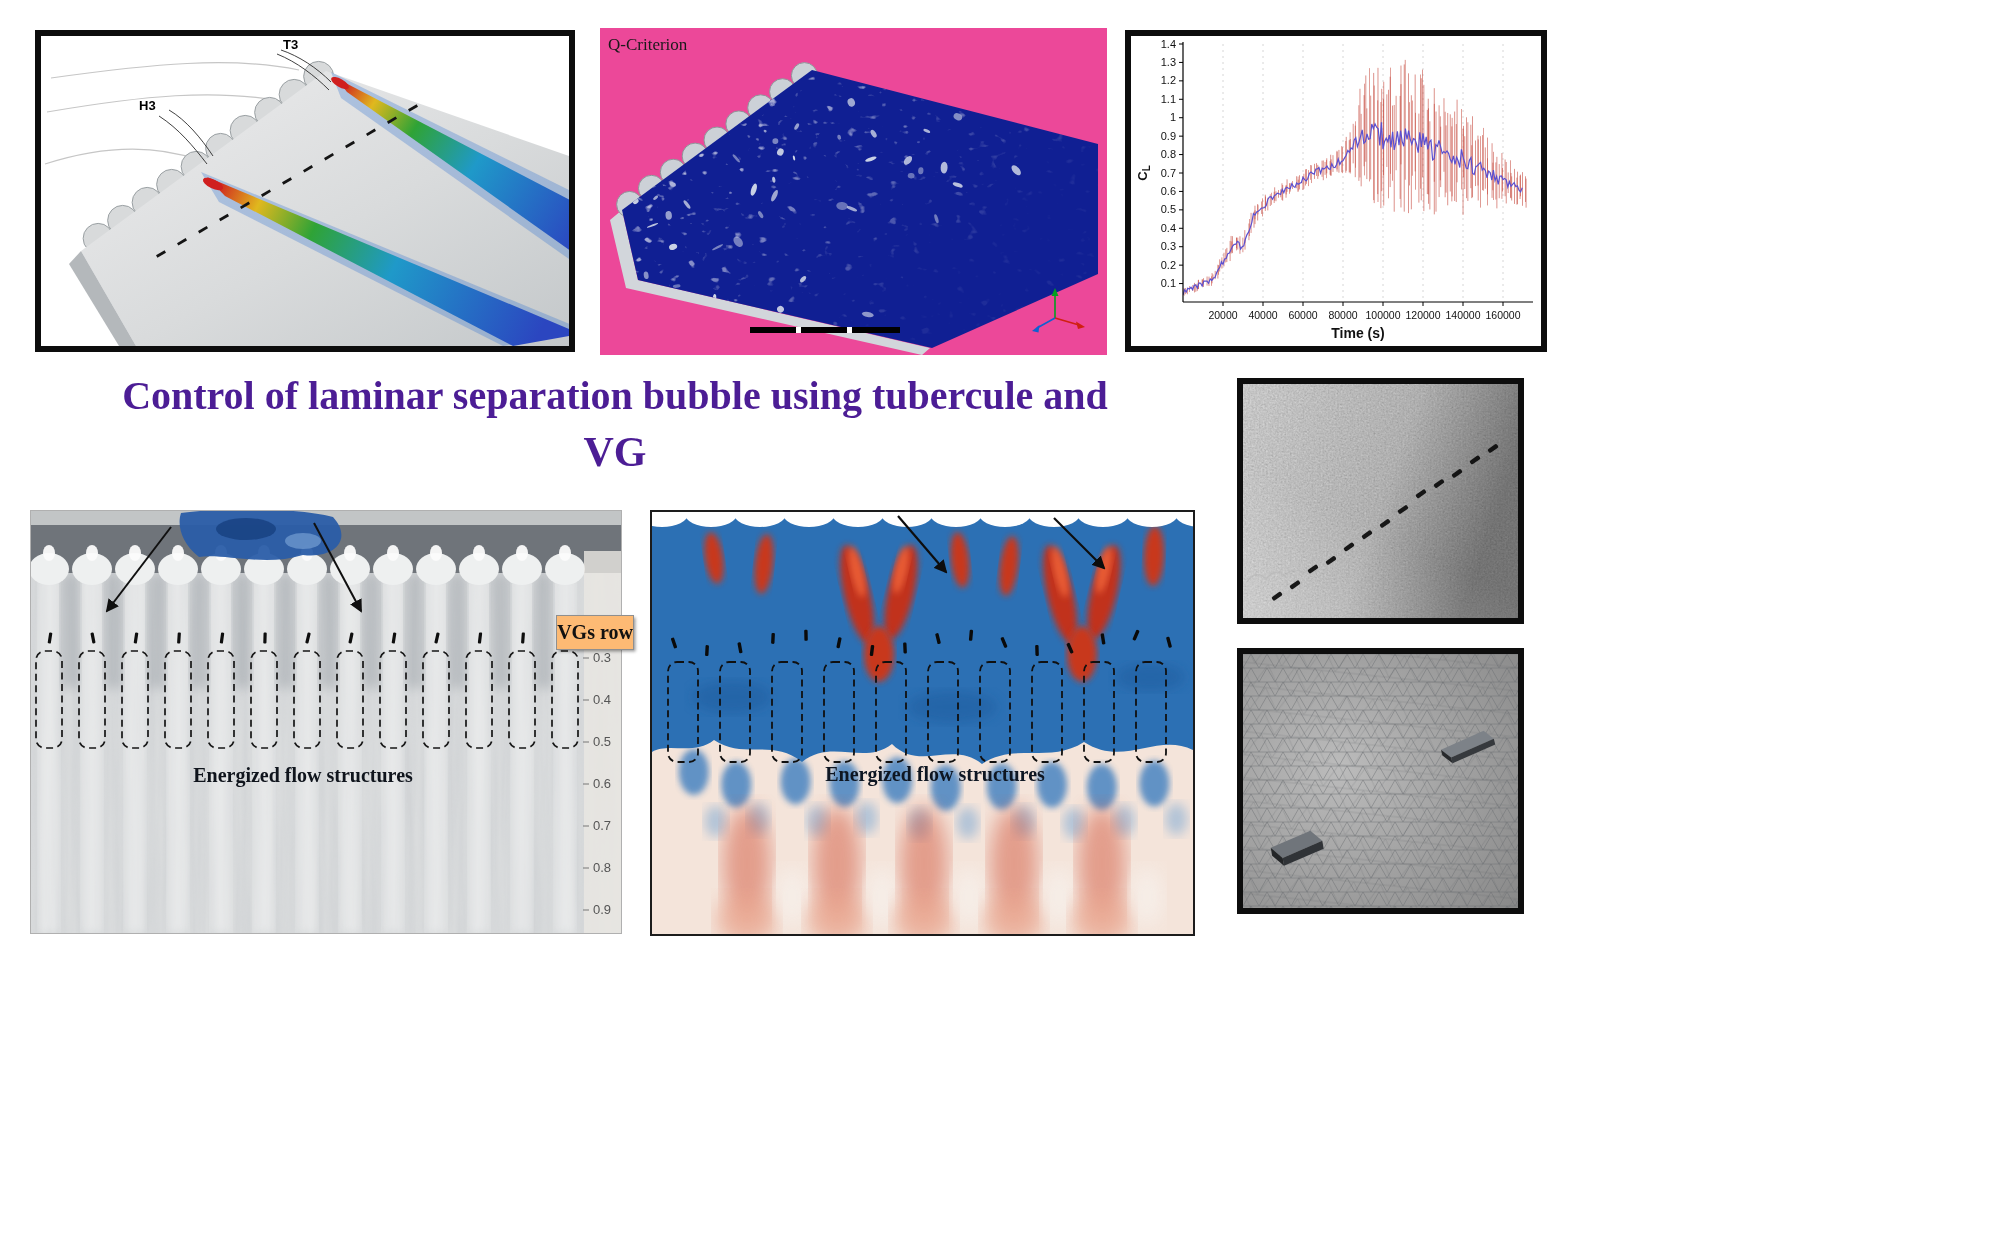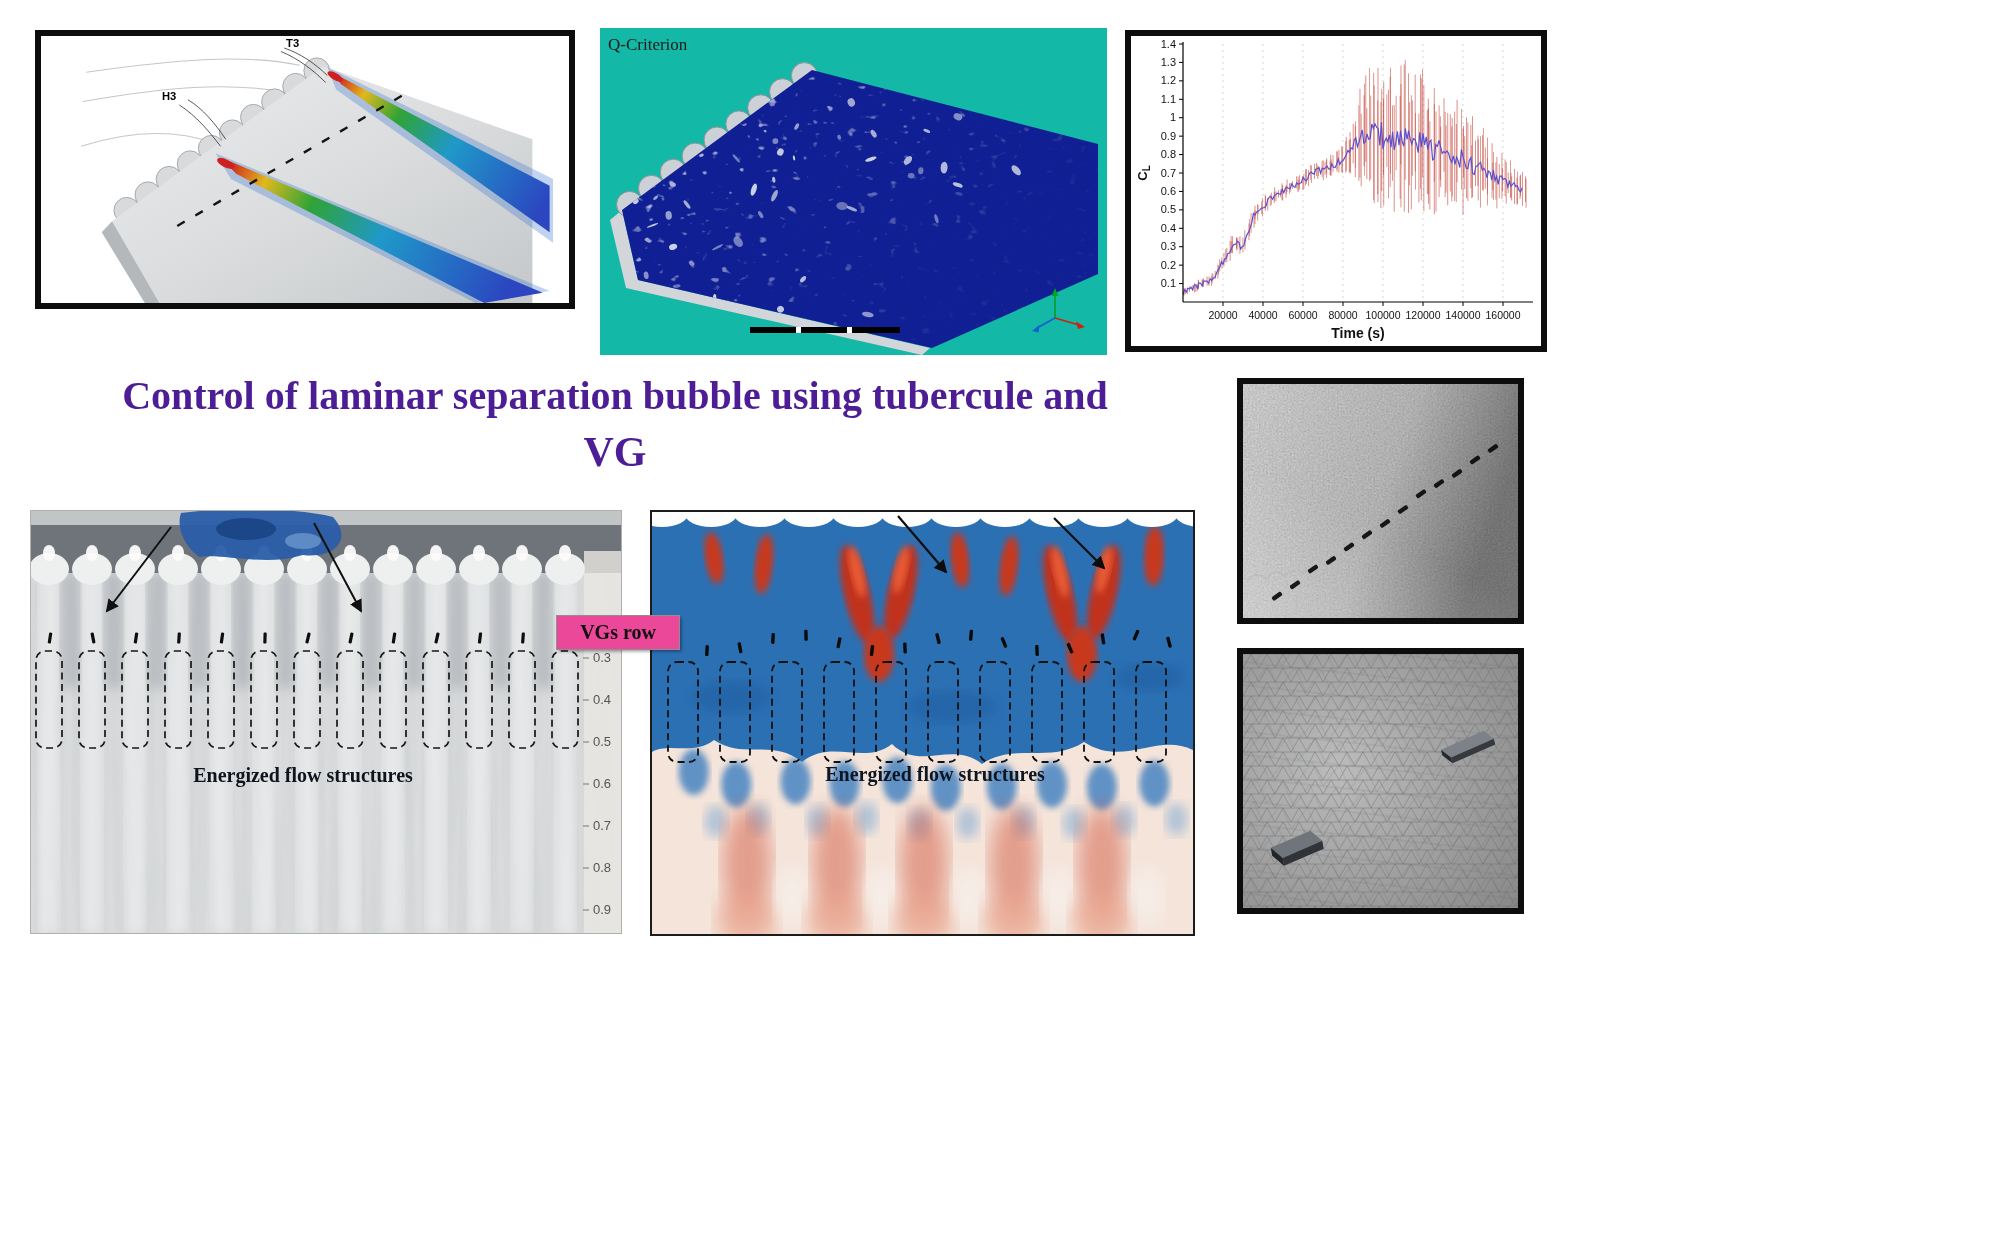--- a/index.html
+++ b/index.html
@@ -1,33 +1,33 @@
 <!DOCTYPE html>
 <html><head>
 <meta charset="utf-8">
 <style>
   *{margin:0;padding:0;box-sizing:border-box}
   body{width:2000px;height:1239px;position:relative;background:#ffffff;
        font-family:"Liberation Sans",sans-serif;overflow:hidden}
   .panel{position:absolute}
   .frame{border:6px solid #0d0d0d;background:#fff}
   svg{display:block;width:100%;height:100%}
-  #p-cfd{left:35px;top:30px;width:540px;height:279px}
-  #p-q{left:600px;top:28px;width:507px;height:327px;background:#14b8a6}
+  #p-cfd{left:35px;top:30px;width:540px;height:322px}
+  #p-q{left:600px;top:28px;width:507px;height:327px;background:#ec4899}
   #p-chart{left:1125px;top:30px;width:422px;height:322px}
   #p-oil{left:30px;top:510px;width:592px;height:424px;border:1px solid #b0b0b0;background:#dfe1e2}
   #p-contour{left:650px;top:510px;width:545px;height:426px;border:2px solid #1c1c1c;background:#fff}
   #p-photo{left:1237px;top:378px;width:287px;height:246px;background:#555}
   #p-mesh{left:1237px;top:648px;width:287px;height:266px;background:#a8a8a8}
   #title1,#title2{position:absolute;left:15px;width:1200px;text-align:center;
        font-family:"Liberation Serif",serif;font-weight:bold;color:#4c1d95}
   #title1{top:372px;font-size:40px}
   #title2{top:428px;font-size:42px}
-  #vgs-label{position:absolute;left:556px;top:615px;width:124px;height:35px;
-       background:#ec4899;border:1px solid #8f8f8f;box-shadow:1.5px 1.5px 3px rgba(0,0,0,.4);
+  #vgs-label{position:absolute;left:556px;top:615px;width:78px;height:35px;
+       background:#fdba74;border:1px solid #8f8f8f;box-shadow:1.5px 1.5px 3px rgba(0,0,0,.4);
        display:flex;align-items:center;justify-content:center;
        font:bold 20px "Liberation Serif",serif;color:#111;z-index:10}
 </style>
 </head>
 <body>
 
 <div id="p-cfd" class="panel frame">
   <svg viewBox="0 0 528 310">
     <defs>
       <linearGradient id="wingGrad" x1="0" y1="0" x2="1" y2="1">

